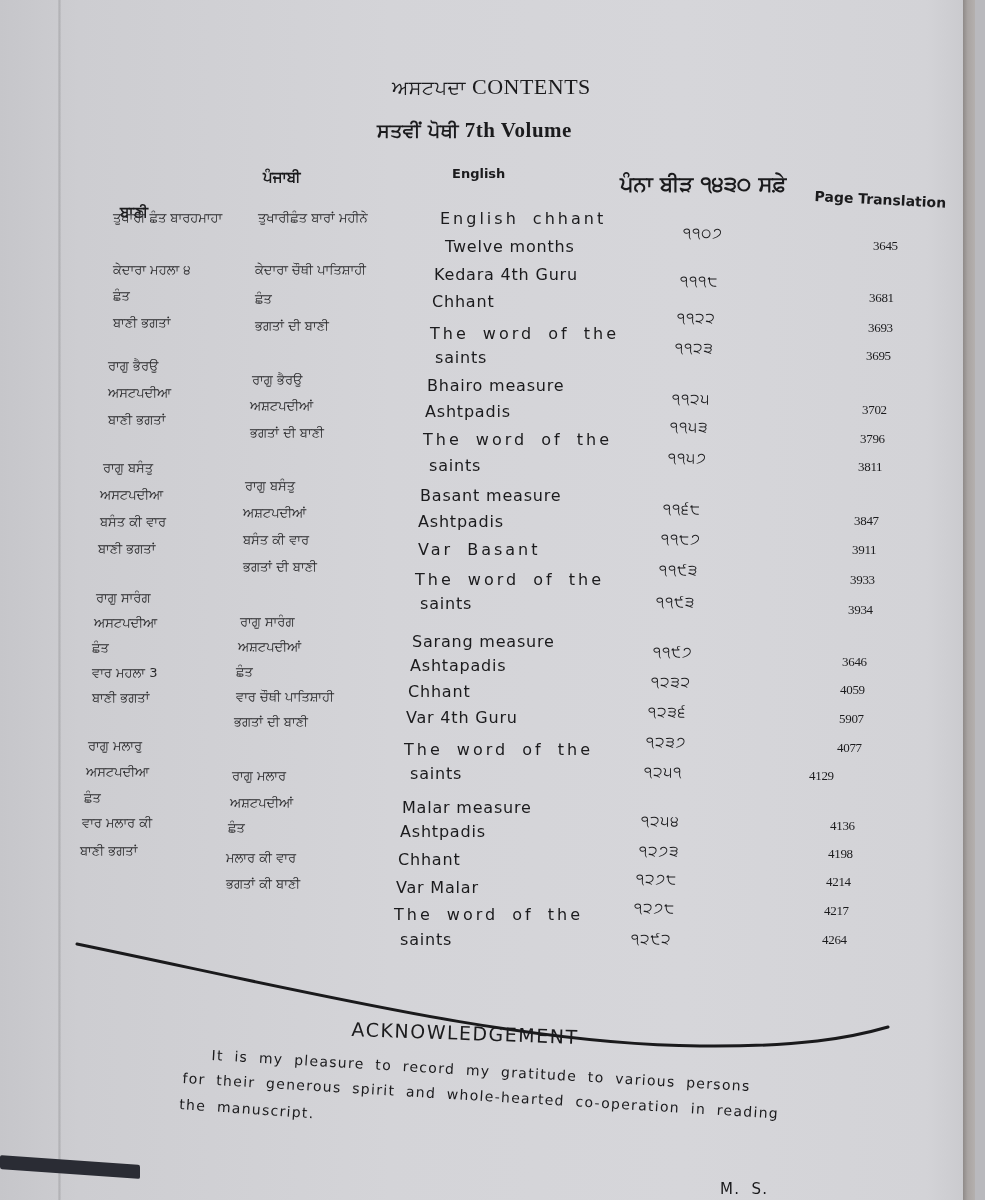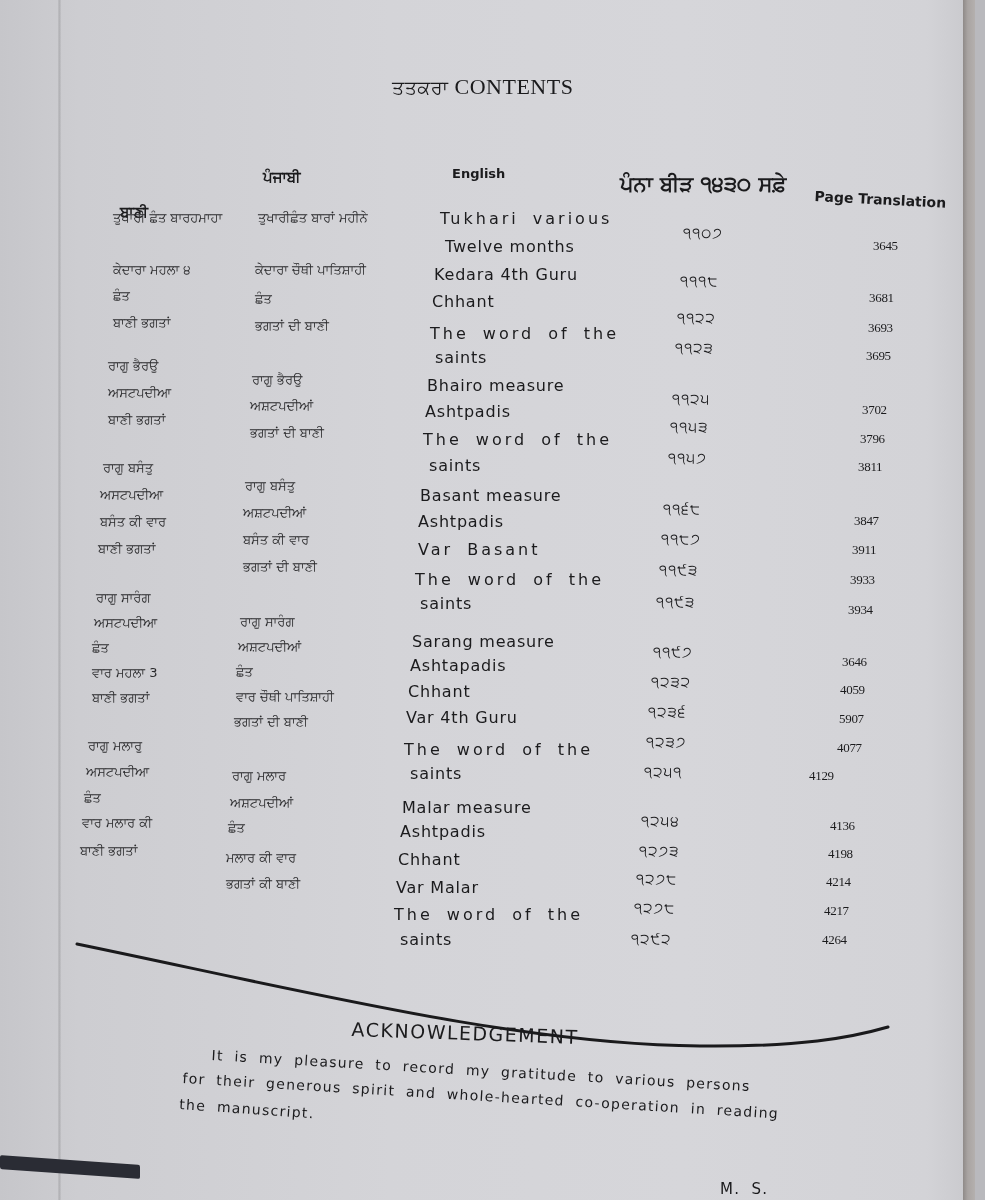--- a/index.html
+++ b/index.html
@@ -55,22 +55,26 @@
   </style>
 </head>
 <body>
 
 <div class="page">
   <div class="fold"></div>
   <div class="right-edge"></div>
   <div class="cover-edge"></div>
 
   <div class="title">
-    <span style="font-family:'DejaVu Sans',sans-serif;font-size:19px;">ਤਤਕਰਾ</span>
+    <span style="font-family:'DejaVu Sans',sans-serif;font-size:19px;">ਅਸਟਪਦਾ</span>
     <span>CONTENTS</span>
+  </div>
+  <div class="subtitle">
+    <span style="font-family:'DejaVu Sans',sans-serif;font-size:19px;">ਸਤਵੀਂ ਪੋਥੀ</span>
+    <span>7th Volume</span>
   </div>
 
   <div class="hdr" style="left:120px;top:170px;font-size:15px;margin-top:33px;">ਬਾਣੀ</div>
   <div class="hdr" style="left:263px;top:168px;font-size:15px;">ਪੰਜਾਬੀ</div>
   <div class="hdr" style="left:452px;top:166px;">English</div>
   <div class="hdr" style="left:620px;top:172px;font-size:21px;">ਪੰਨਾ ਬੀੜ ੧੪੩੦ ਸਫ਼ੇ</div>
   <div class="hdr" style="left:815px;top:188px;font-size:14px;transform:rotate(3deg);transform-origin:left top;">Page Translation</div>
 
   <div class="cell pa" style="left:113px;top:210px;">ਤੁਖਾਰੀ ਛੰਤ ਬਾਰਹਮਾਹਾ</div>
   <div class="cell pa" style="left:113px;top:262px;">ਕੇਦਾਰਾ ਮਹਲਾ ੪</div>
@@ -109,21 +113,21 @@
   <div class="cell pa" style="left:238px;top:639px;">ਅਸ਼ਟਪਦੀਆਂ</div>
   <div class="cell pa" style="left:236px;top:664px;">ਛੰਤ</div>
   <div class="cell pa" style="left:236px;top:689px;">ਵਾਰ ਚੌਥੀ ਪਾਤਿਸ਼ਾਹੀ</div>
   <div class="cell pa" style="left:234px;top:714px;">ਭਗਤਾਂ ਦੀ ਬਾਣੀ</div>
   <div class="cell pa" style="left:232px;top:768px;">ਰਾਗੁ ਮਲਾਰ</div>
   <div class="cell pa" style="left:230px;top:795px;">ਅਸ਼ਟਪਦੀਆਂ</div>
   <div class="cell pa" style="left:228px;top:820px;">ਛੰਤ</div>
   <div class="cell pa" style="left:226px;top:850px;">ਮਲਾਰ ਕੀ ਵਾਰ</div>
   <div class="cell pa" style="left:226px;top:876px;">ਭਗਤਾਂ ਕੀ ਬਾਣੀ</div>
 
-  <div class="cell en wide" style="left:440px;top:209px;">Tukhari various</div>
+  <div class="cell en wide" style="left:440px;top:209px;">English chhant</div>
   <div class="cell en" style="left:445px;top:237px;">Twelve months</div>
   <div class="cell en" style="left:434px;top:265px;">Kedara 4th Guru</div>
   <div class="cell en" style="left:432px;top:292px;">Chhant</div>
   <div class="cell en wide" style="left:430px;top:324px;">The word of the</div>
   <div class="cell en" style="left:435px;top:348px;">saints</div>
   <div class="cell en" style="left:427px;top:376px;">Bhairo measure</div>
   <div class="cell en" style="left:425px;top:402px;">Ashtpadis</div>
   <div class="cell en wide" style="left:423px;top:430px;">The word of the</div>
   <div class="cell en" style="left:429px;top:456px;">saints</div>
   <div class="cell en" style="left:420px;top:486px;">Basant measure</div>

